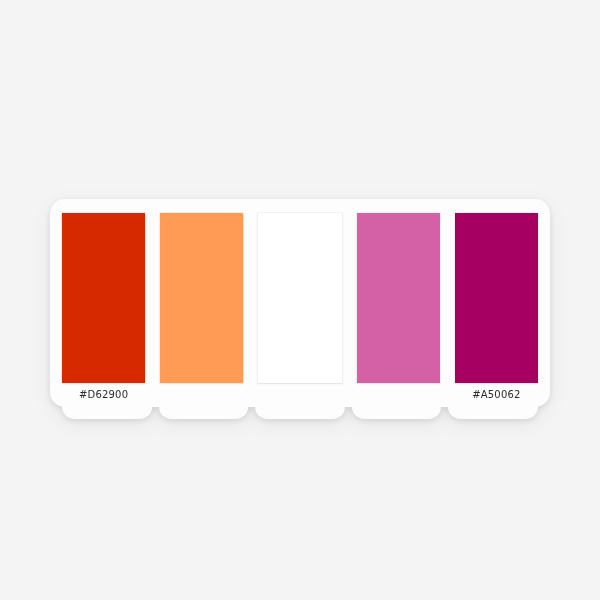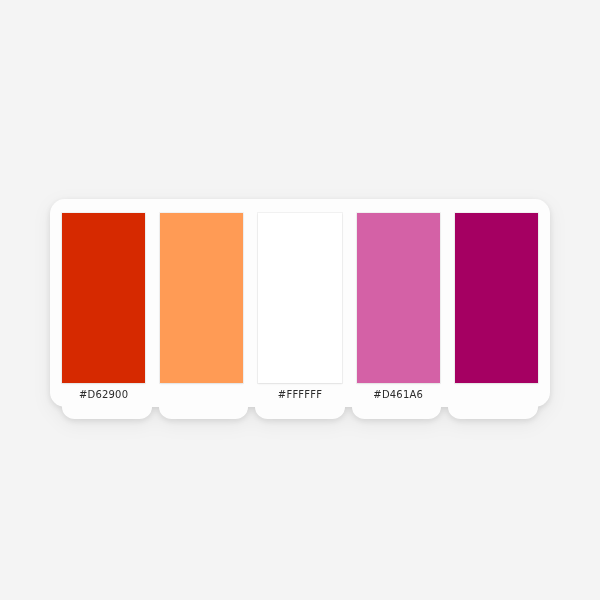--- a/index.html
+++ b/index.html
@@ -120,29 +120,28 @@
           <div class="swatch-chip" style="background: rgb(214, 41, 0);"></div>
           <div class="swatch-label" style="color: rgb(43, 43, 43);">#D62900</div>
         </div>
 
         <div class="swatch-col">
           <div class="swatch-chip" style="background: rgb(255, 155, 85);"></div>
         </div>
 
         <div class="swatch-col">
           <div class="swatch-chip" style="background: rgb(255, 255, 255);"></div>
-          <div class="swatch-label" style="color: rgb(43, 43, 43);">#FFFFFF</div>
         </div>
 
         <div class="swatch-col">
           <div class="swatch-chip" style="background: rgb(212, 97, 166);"></div>
-          <div class="swatch-label" style="color: rgb(43, 43, 43);">#D461A6</div>
         </div>
 
         <div class="swatch-col">
           <div class="swatch-chip" style="background: rgb(165, 0, 98);"></div>
+          <div class="swatch-label" style="color: rgb(43, 43, 43);">#A50062</div>
         </div>
 
       </div>
     </div>
 
   </div>
 </div>
 
 </body></html>

